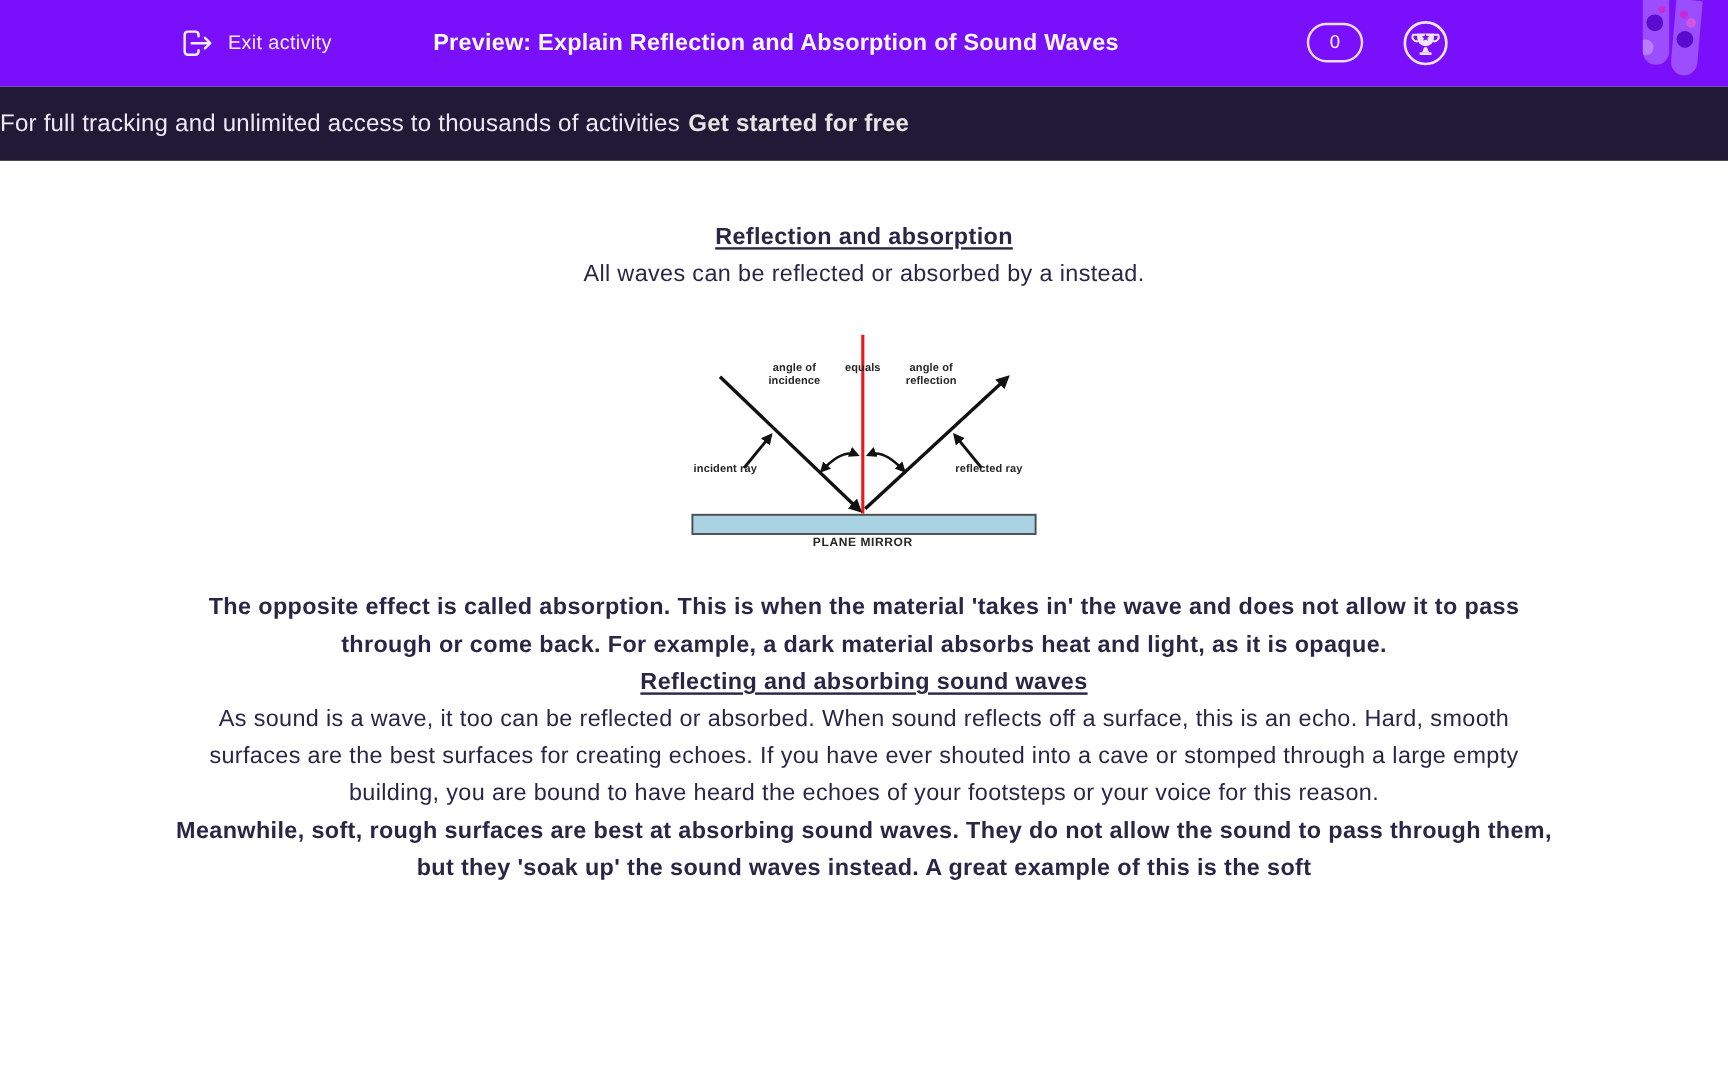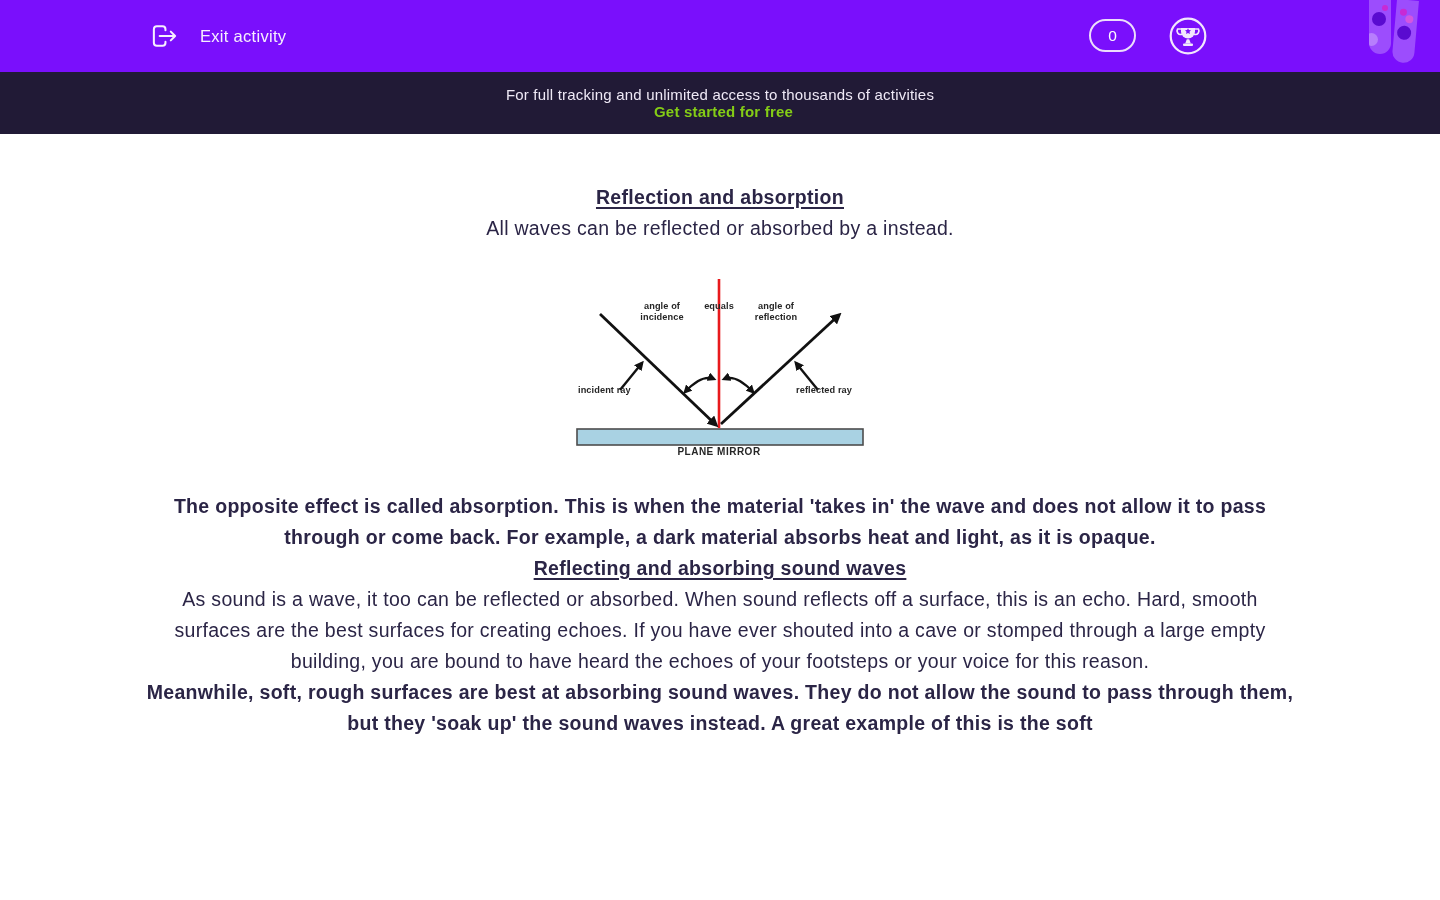--- a/index.html
+++ b/index.html
@@ -11,21 +11,21 @@
   }
 
   
   .app-header {
     position: relative;
     height: 72px;
     background: #7a0ffc;
   }
   .exit-btn {
     position: absolute; left: 150px; top: 50%; transform: translateY(-50%);
-    display: flex; align-items: center; gap: 21px;
+    display: flex; align-items: center; gap: 11px;
     background: none; border: none; padding: 0; cursor: pointer;
     color: #f6effe; font-size: 16.5px; font-family: inherit; letter-spacing: .3px;
   }
   .exit-btn svg { display: block; }
   .header-title {
     position: absolute; left: 361px; top: 50%; transform: translateY(-50%);
     color: #fbf7ff; font-size: 19.5px; font-weight: bold; letter-spacing: .2px;
     white-space: nowrap;
   }
   .score-badge {
@@ -47,25 +47,25 @@
     border-radius: 0 0 11px 11px;
     overflow: hidden;
   }
   .tube1 { left: 0; height: 54px; }
   .tube2 { left: 28px; height: 63px; transform: rotate(5deg); transform-origin: 50% 0; }
   .bubble { position: absolute; border-radius: 50%; }
 
   
   .promo-banner {
     height: 62px; background: #211a36;
-    display: flex; align-items: center; justify-content: center;
-    color: #efe9f6; font-size: 15px; letter-spacing: .2px; flex-direction: column;
+    display: flex; align-items: center; justify-content: flex-start;
+    color: #efe9f6; font-size: 20px; letter-spacing: .2px;
   }
   .promo-banner a {
-    color: #84cc16; font-weight: bold; text-decoration: none; margin-left: 7px;
+    color: #e5e5e5; font-weight: bold; text-decoration: none; margin-left: 7px;
   }
 
   
   .content {
     width: 1150px; margin: 0 auto; padding-top: 48px;
     text-align: center;
     color: #2b2546;
     font-size: 19.5px; line-height: 31px; letter-spacing: .3px;
   }
   .content h1, .content h2 {
@@ -95,20 +95,21 @@
   <button class="exit-btn">
     <span>
       <svg width="29" height="26" viewBox="0 0 30 26" fill="none">
         <path d="M16,7 V6 Q16,3 13,3 H7 Q4,3 4,6 V20 Q4,23 7,23 H13 Q16,23 16,20 V19" stroke="#f6effe" stroke-width="2.1" stroke-linecap="round" fill="none"></path>
         <path d="M10,13 H26 M21.5,8.5 L26,13 L21.5,17.5" stroke="#f6effe" stroke-width="2.1" stroke-linecap="round" stroke-linejoin="round" fill="none"></path>
       </svg>
     </span>
     <span>Exit activity</span>
   </button>
 
+  <div class="header-title">Preview: Explain Reflection and Absorption of Sound Waves</div>
 
   <div class="score-badge">
     <span>0</span>
   </div>
 
   <button class="trophy-btn">
     <span>
       <svg width="38" height="38" viewBox="0 0 38 38">
         <circle cx="19" cy="19" r="17.3" stroke="#f2e6fd" stroke-width="2.2" fill="none"></circle>
         <path d="M12,11 h14 v3.5 a7,7 0 0 1 -14,0 z" fill="#f2e6fd"></path>

